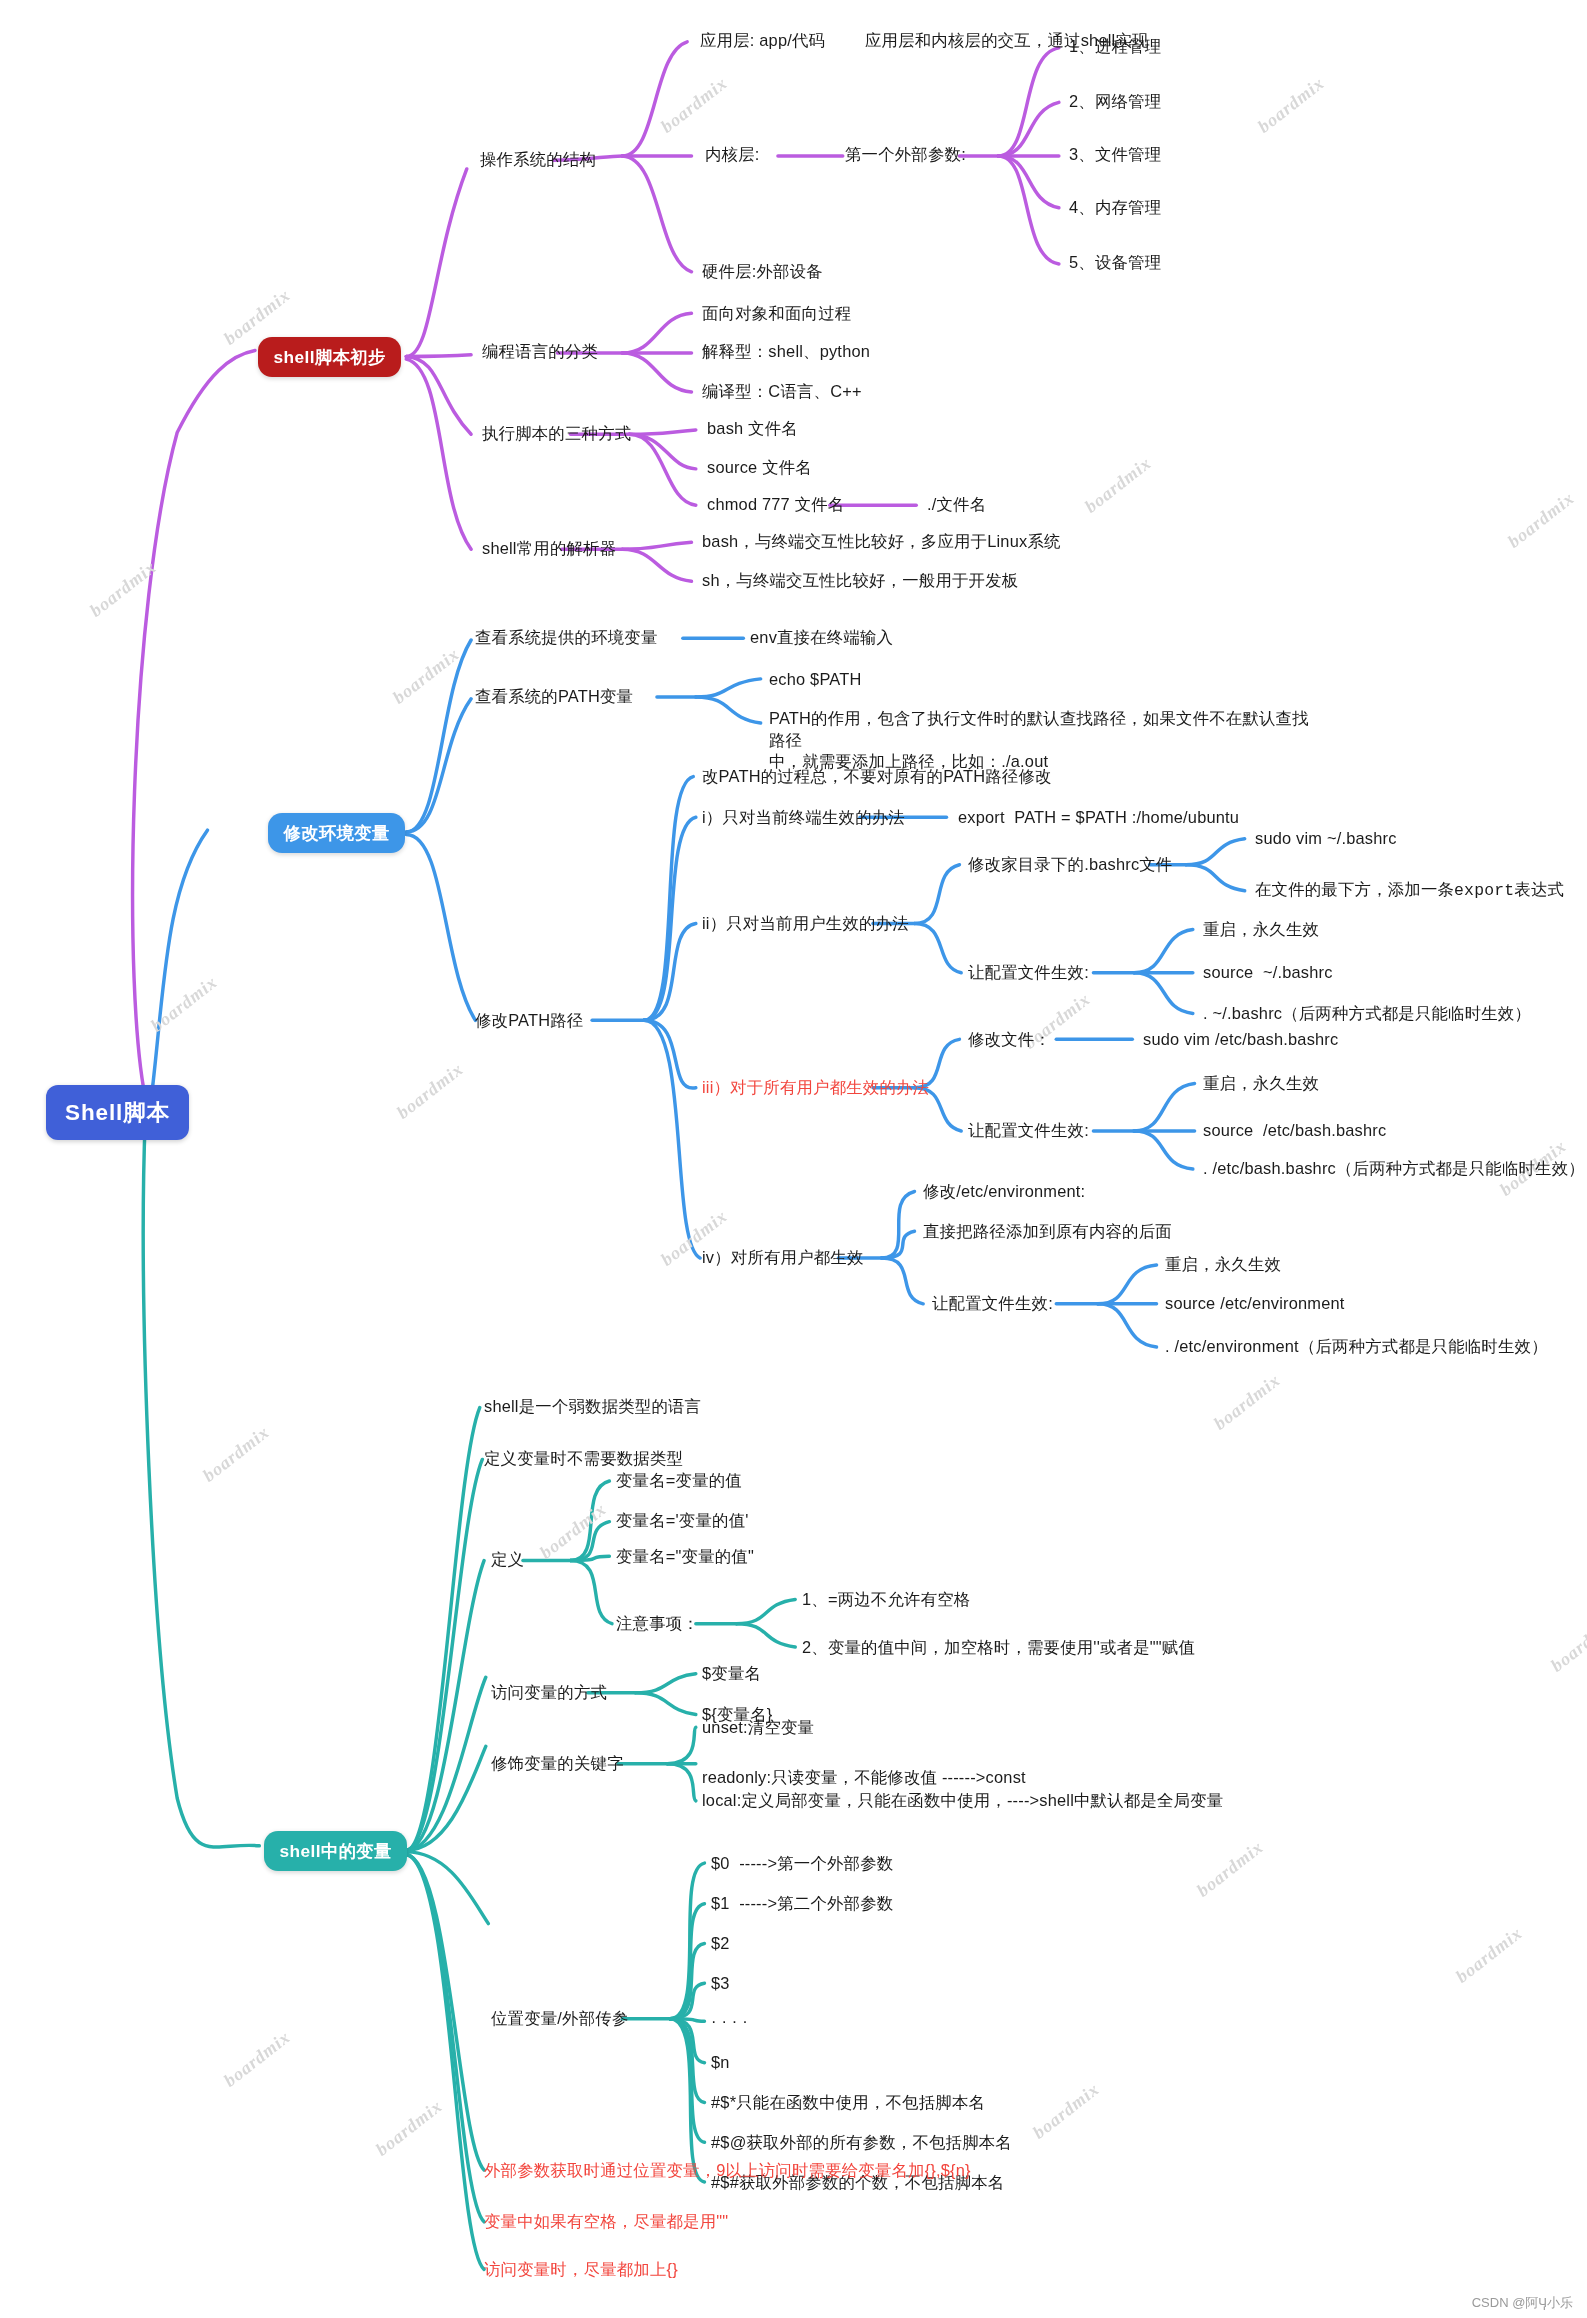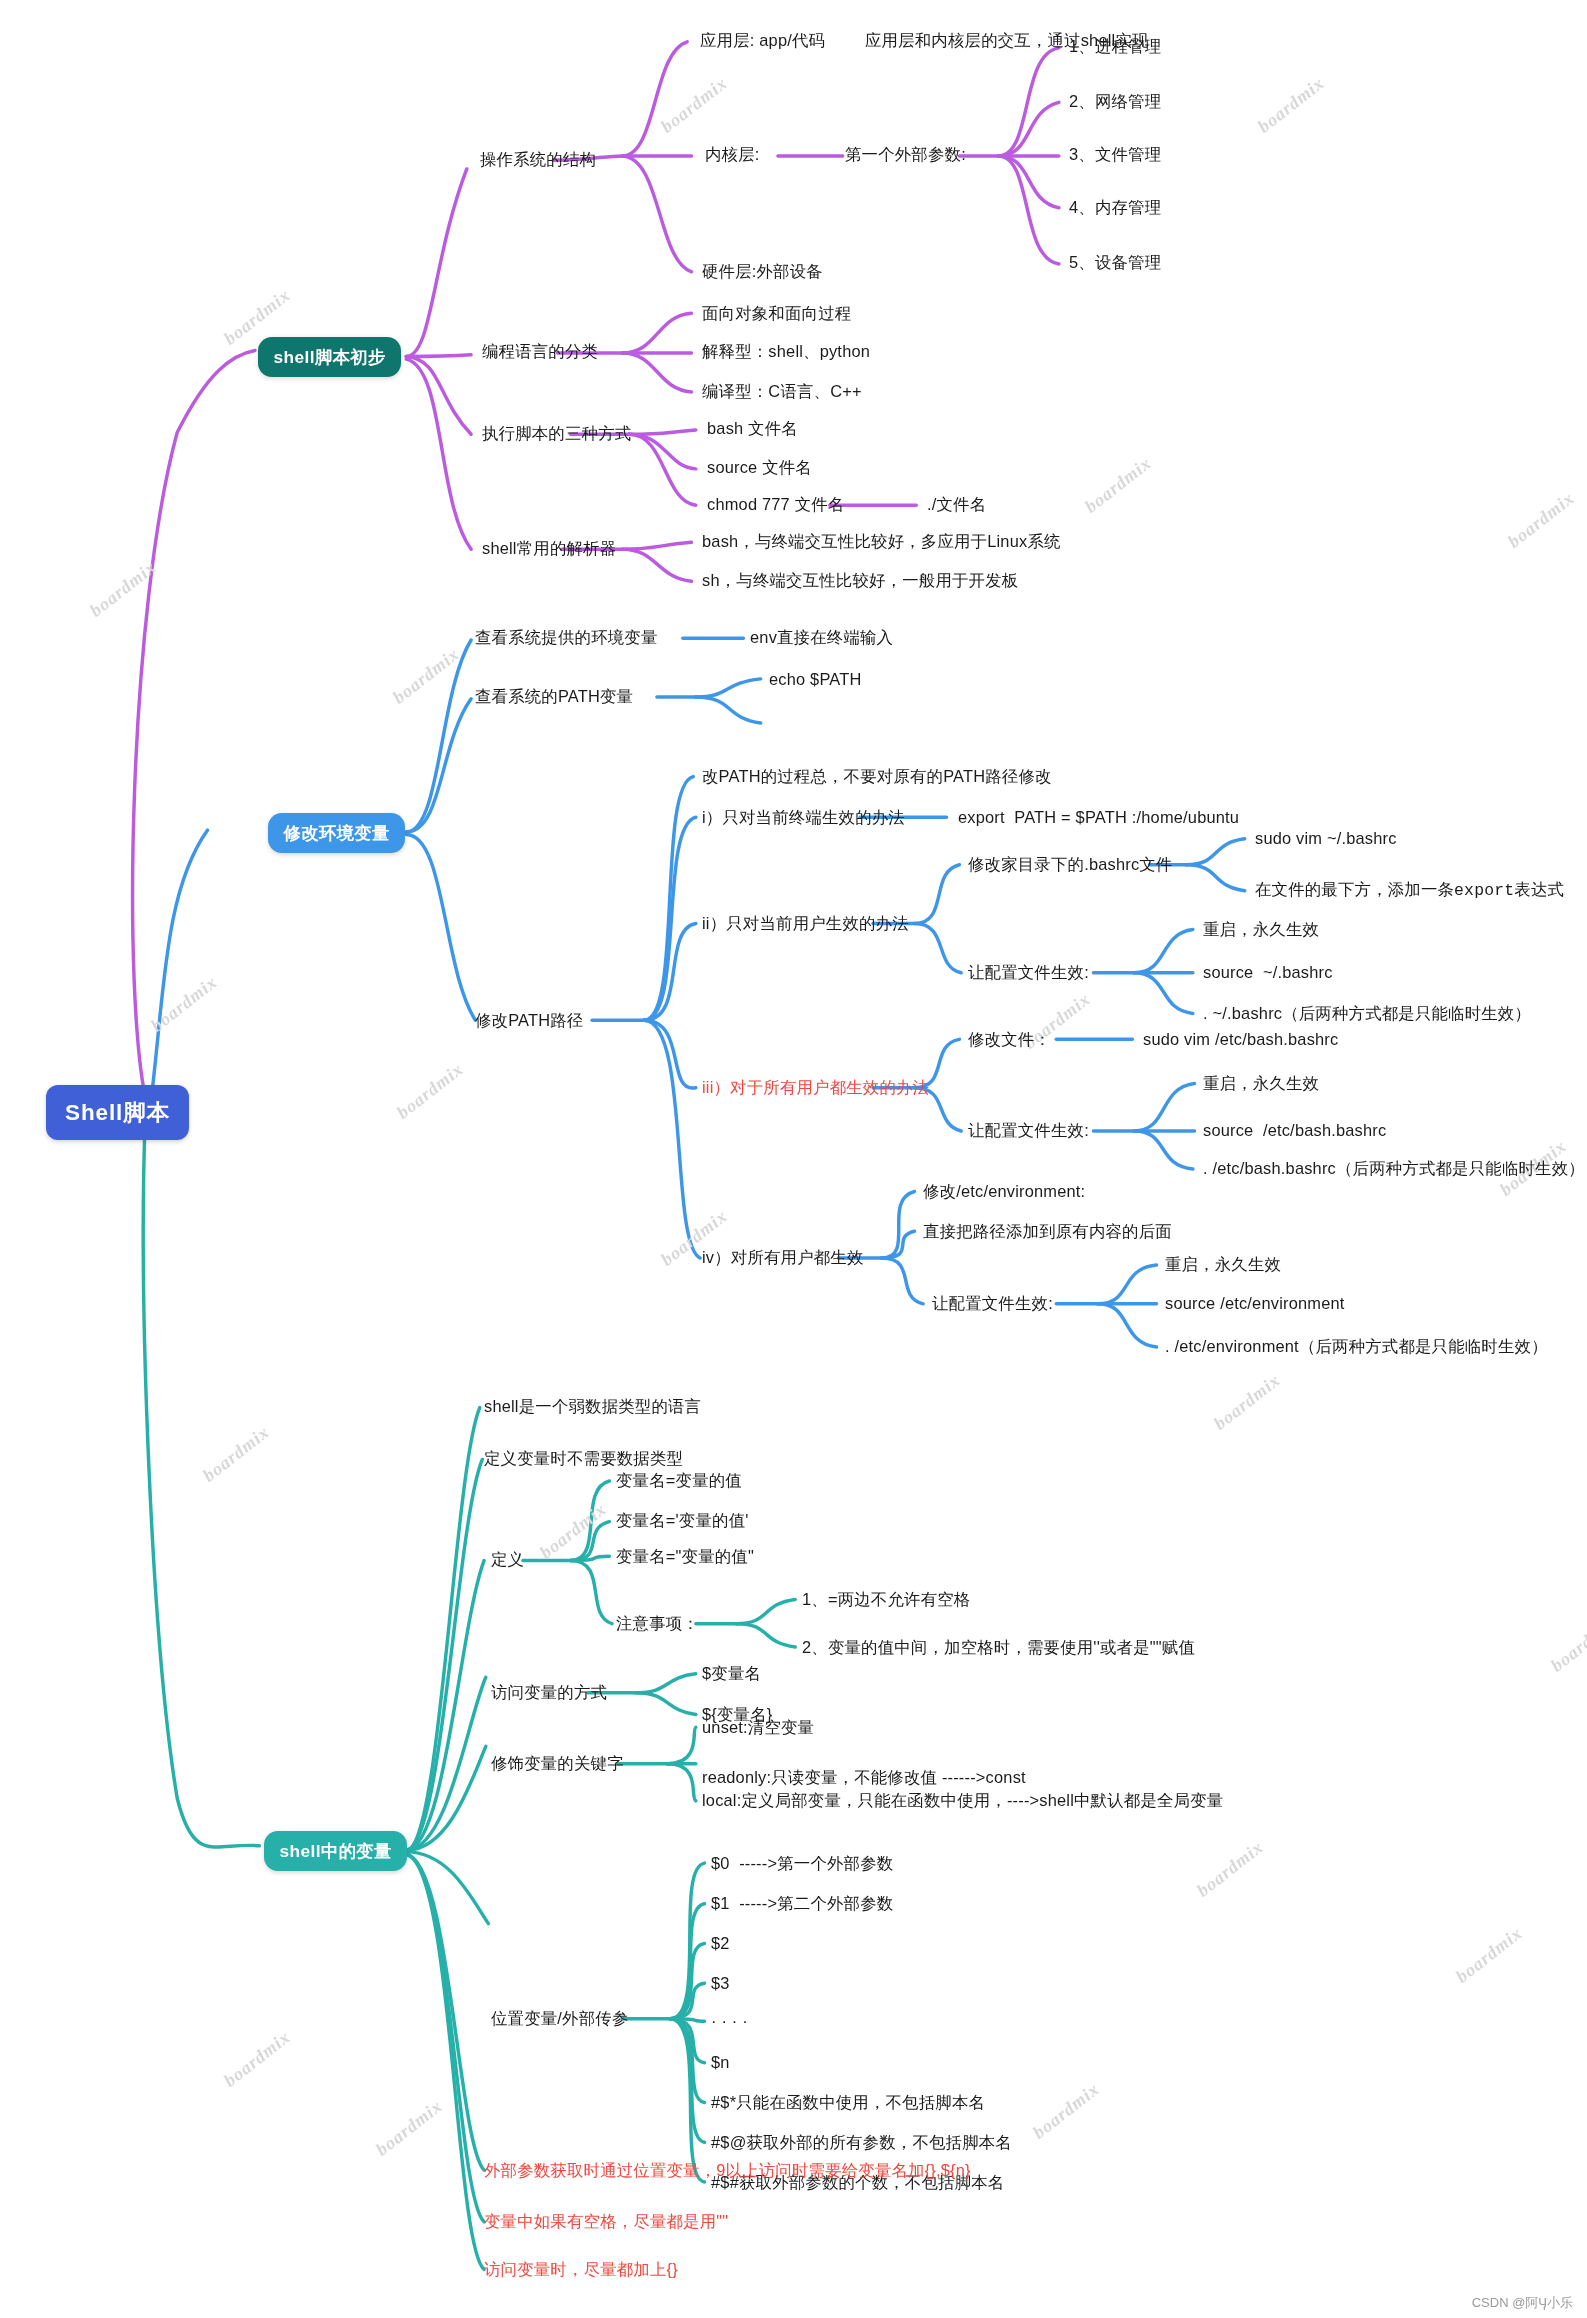--- a/index.html
+++ b/index.html
@@ -49,21 +49,21 @@
     position: absolute;
     color: #ffffff;
     border-radius: 14px;
     font-size: 17.3px;
     font-weight: bold;
     padding: 7.8px 15.6px;
     box-shadow: 0 1.7px 4.3px rgba(0,0,0,0.15);
     letter-spacing: 0.4px;
     text-align: center;
   }
-  .b-purple { background: #0f766e; }
+  .b-purple { background: #b91c1c; }
   .b-blue   { background: #3d96e8; }
   .b-teal   { background: #27b0aa; }
   .red { color: #f2453d; }
   .wm {
     position: absolute;
     color: #d8d8d8;
     font-size: 18px;
     font-style: italic;
     font-family: "Liberation Serif", "DejaVu Serif", serif;
     transform: rotate(-38deg);
@@ -275,20 +275,22 @@
   <div class="node" style="left:927px; top:494px;">./文件名</div>
 
   <div class="node" style="left:482px; top:538px;">shell常用的解析器</div>
   <div class="node" style="left:702px; top:531px;">bash，与终端交互性比较好，多应用于Linux系统</div>
   <div class="node" style="left:702px; top:570px;">sh，与终端交互性比较好，一般用于开发板</div>
 
   <div class="node" style="left:475px; top:627px;">查看系统提供的环境变量</div>
   <div class="node" style="left:750px; top:627px;">env直接在终端输入</div>
   <div class="node" style="left:475px; top:686px;">查看系统的PATH变量</div>
   <div class="node" style="left:769px; top:669px;text-align:center;">echo $PATH</div>
+  <div class="node multi" style="left:769px; top:708px; width:545px;">PATH的作用，包含了执行文件时的默认查找路径，如果文件不在默认查找路径
+中，就需要添加上路径，比如：./a.out</div>
 
   <div class="node" style="left:475px; top:1010px;">修改PATH路径</div>
   <div class="node" style="left:702px; top:766px;">改PATH的过程总，不要对原有的PATH路径修改</div>
   <div class="node" style="left:702px; top:807px;">i）只对当前终端生效的办法</div>
   <div class="node" style="left:958px; top:807px;">export  PATH = $PATH :/home/ubuntu</div>
 
   <div class="node" style="left:702px; top:913px;">ii）只对当前用户生效的办法</div>
   <div class="node" style="left:968px; top:854px;">修改家目录下的.bashrc文件</div>
   <div class="node" style="left:1255px; top:828px;">sudo vim ~/.bashrc</div>
   <div class="node" style="left:1255px; top:880px;font-family:Liberation Mono, monospace;">在文件的最下方，添加一条export表达式</div>

